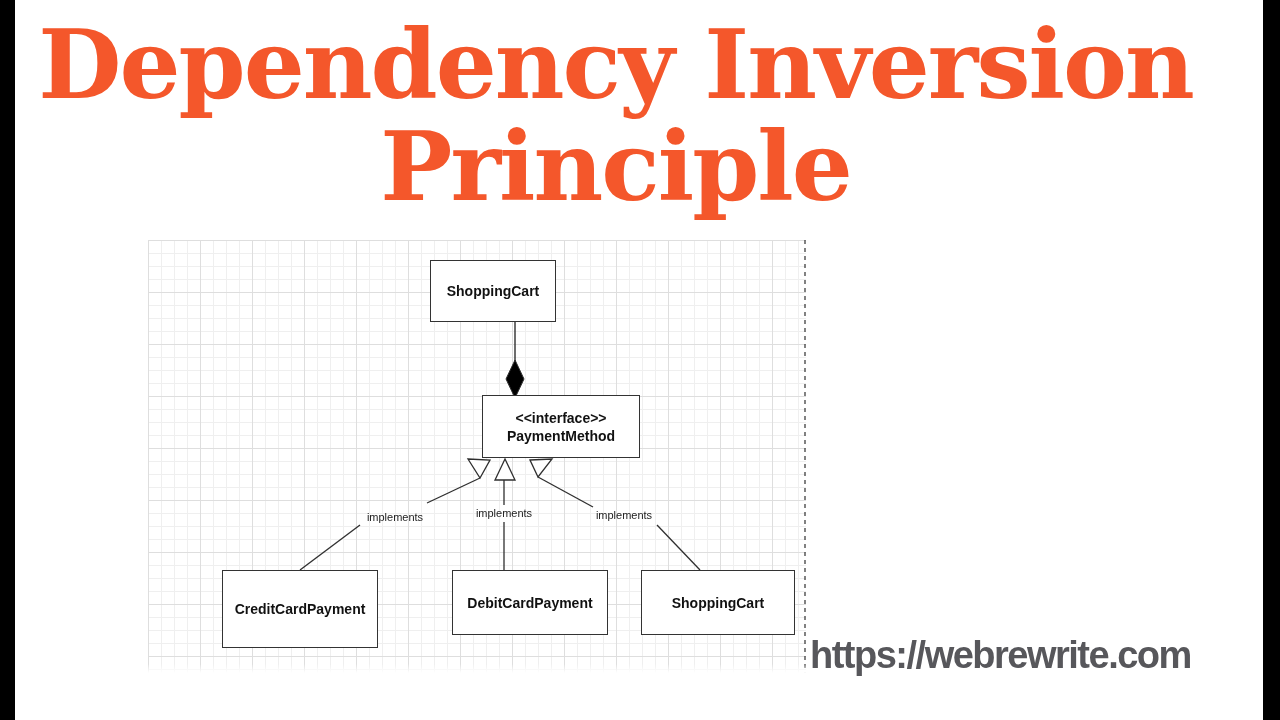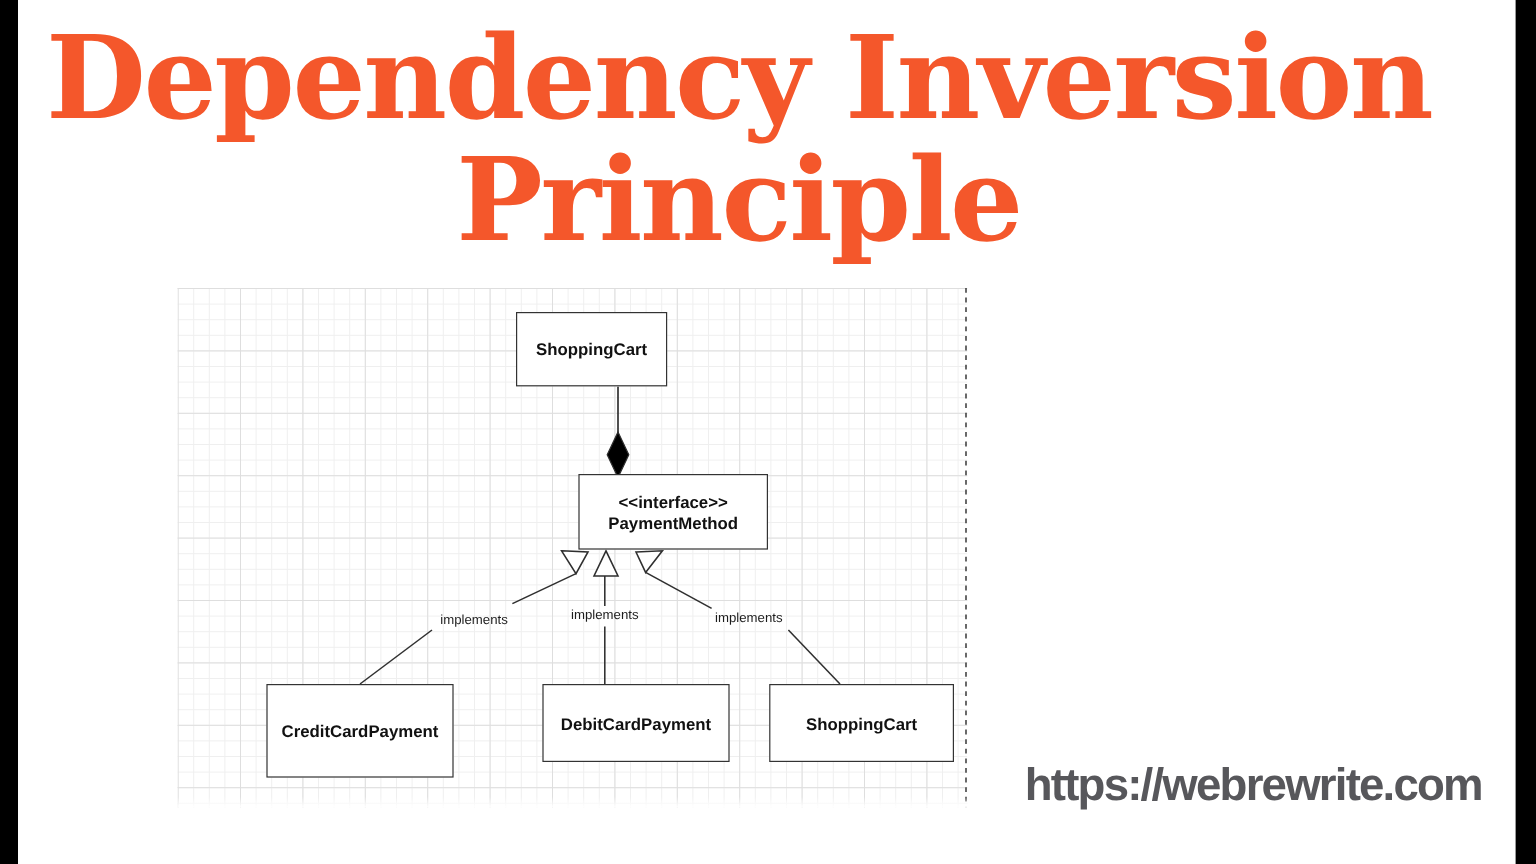--- a/index.html
+++ b/index.html
@@ -81,21 +81,21 @@
     color: #1c1c1c;
     white-space: nowrap;
   }
   .edge-label-left   { left: 247px; top: 277px; }
   .edge-label-center { left: 356px; top: 273px; }
   .edge-label-right  { left: 476px; top: 275px; }
 
   
   .watermark {
     position: absolute;
-    left: 854px; top: 634px;
+    left: 810px; top: 634px;
     font-weight: bold;
     font-size: 38px;
     letter-spacing: -1.5px;
     color: #57575B;
     white-space: nowrap;
     text-align: center;
   }
 </style>
 </head>
 <body>

